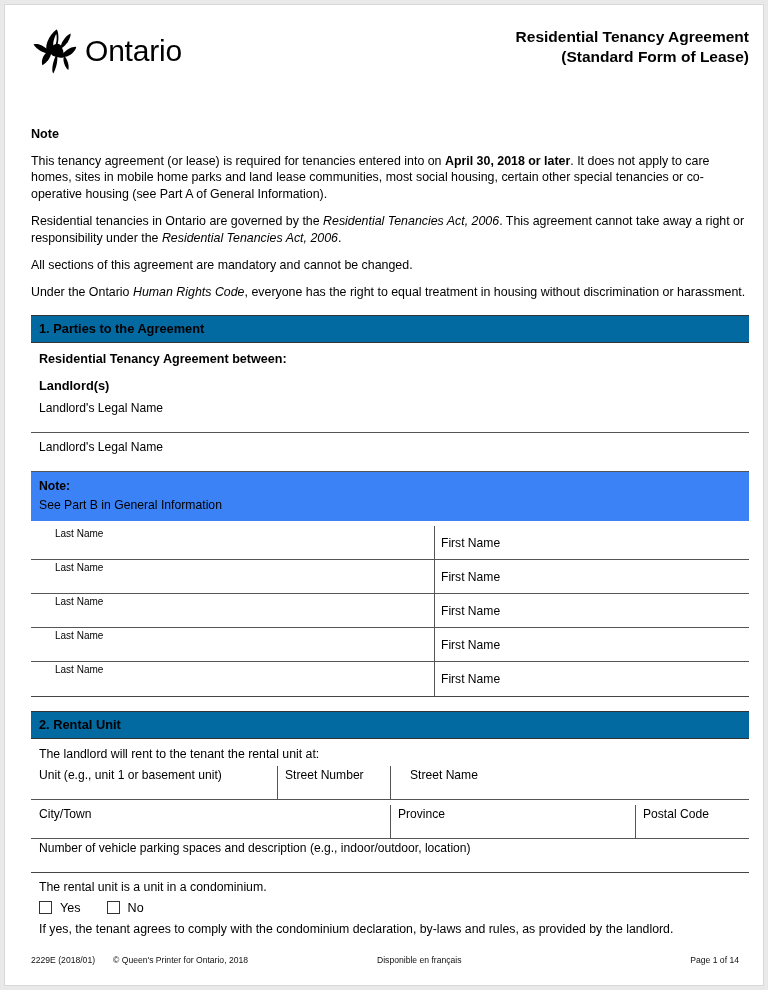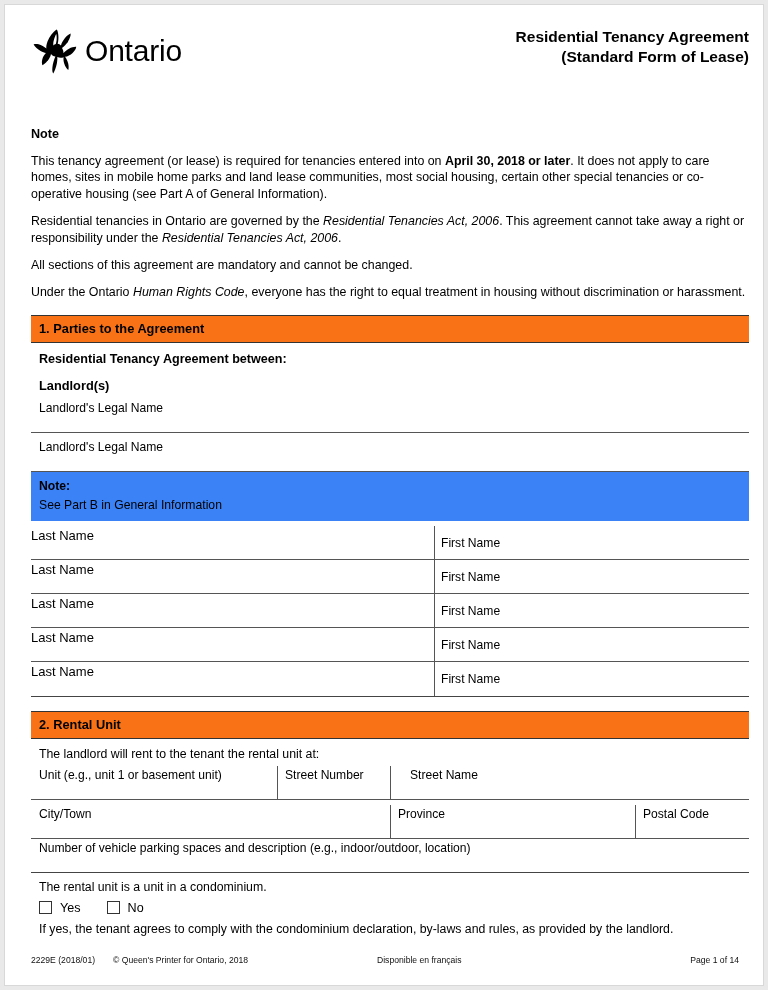--- a/index.html
+++ b/index.html
@@ -83,21 +83,21 @@
     line-height: 1.32;
     margin: 0 0 11px 0;
     text-align: left;
   }
   .para:last-child { margin-bottom: 0; }
   .para b { font-weight: bold; }
   .para i { font-style: italic; }
 
   
   .section-bar {
-    background: #f97316;
+    background: #0369a1;
     border-top: 1.6px solid #333;
     border-bottom: 1.6px solid #333;
     font-weight: bold;
     font-size: 12.8px;
     padding: 5px 8px 6px 8px;
     margin-top: 14px;
     box-sizing: border-box;
   }
   .bold-line {
     font-weight: bold;
@@ -147,23 +147,23 @@
   }
   .tenant-row {
     position: relative;
     height: 34px;
     border-bottom: 1.4px solid #555;
     box-sizing: border-box;
   }
   .tenant-row:last-child { border-bottom: none; }
   .tenant-row .cell-last {
     position: absolute;
-    left: 0;
+    left: 24px;
     top: 2px;
-    font-size: 13px;
+    font-size: 10px;
   }
   .tenant-row .cell-first {
     position: absolute;
     left: 410px;
     top: 10px;
     font-size: 12.1px;
   }
   .tenant-divider {
     position: absolute;
     left: 403px;

